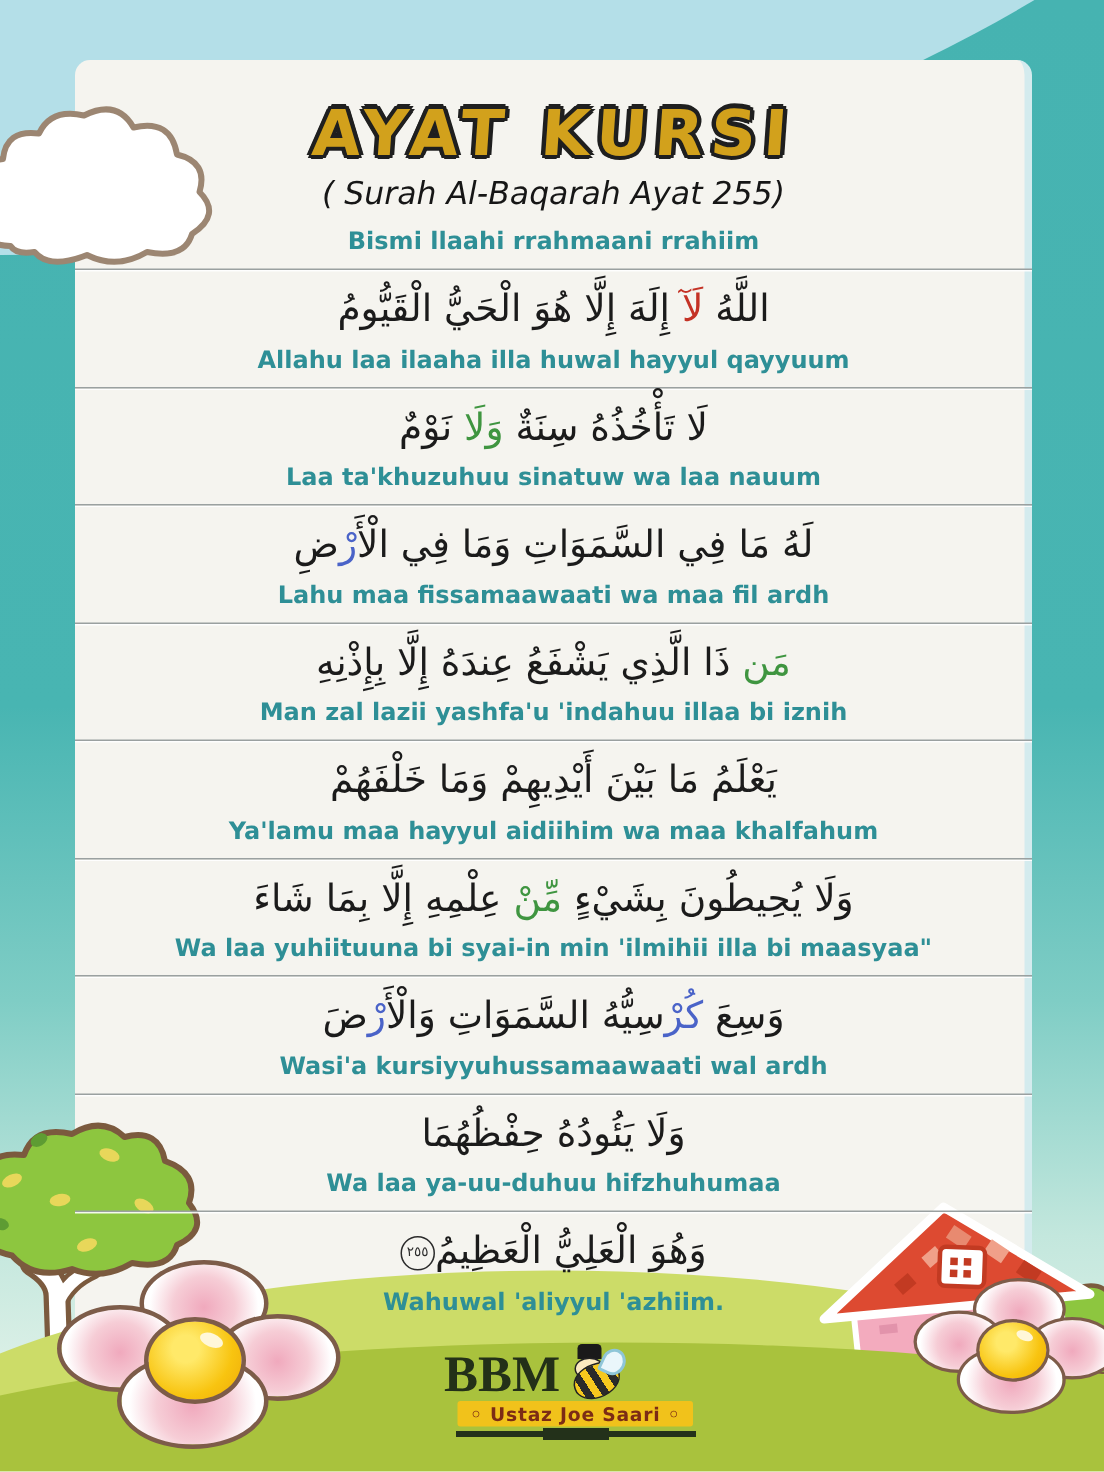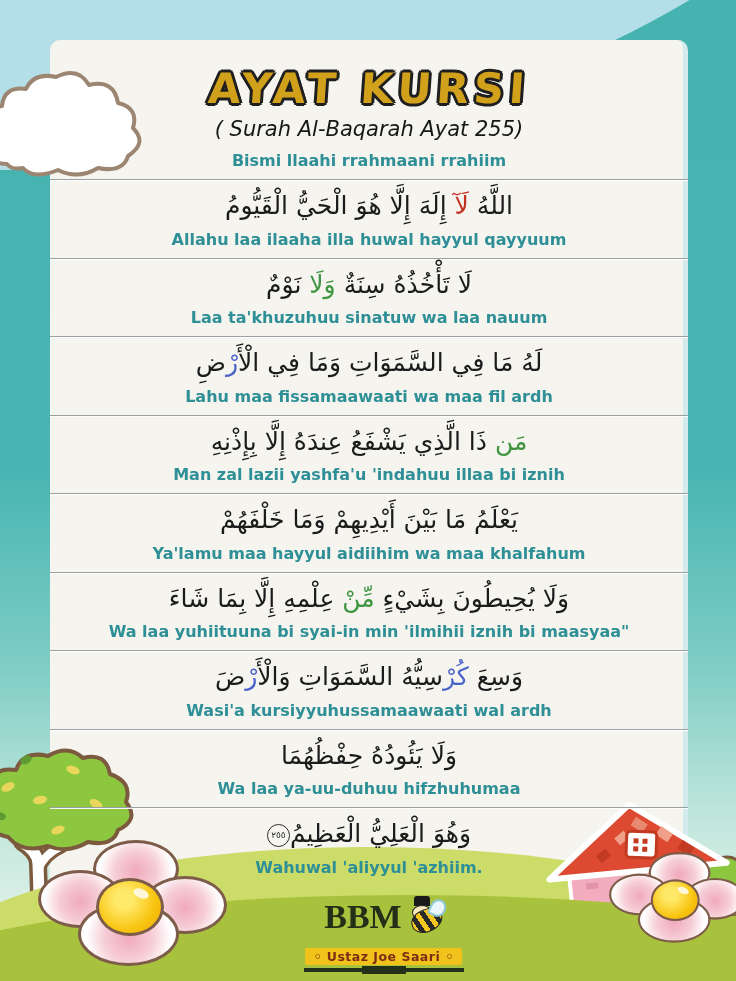--- a/index.html
+++ b/index.html
@@ -45,31 +45,31 @@
   .p-right{left:105px;top:36px;width:78px;height:52px;}
   .p-bottom{left:40px;top:62px;width:95px;height:58px;}
   .f-center{position:absolute;left:58px;top:38px;width:62px;height:52px;border-radius:50%;
     border:3px solid #7d5c49;background:radial-gradient(circle at 40% 35%, #ffe969 18%, #f8c410 62%, #eea908 100%);}
   .f-shine{position:absolute;left:34px;top:8px;width:16px;height:9px;border-radius:50%;background:#fff7d8;
     transform:rotate(22deg);}
   
   .cloud{position:absolute;left:-18px;top:66px;z-index:7;}
   
   .logo{position:absolute;left:296px;top:898px;width:175px;z-index:8;text-align:center;}
-  .logo-row{display:flex;align-items:flex-end;justify-content:center;gap:1px;height:34px;}
+  .logo-row{display:flex;align-items:flex-end;justify-content:flex-start;gap:1px;height:34px;}
   .bbm{font-family:"Liberation Serif",serif;font-weight:bold;font-size:34px;line-height:30px;color:#233018;}
   .bee{position:relative;display:inline-block;width:40px;height:36px;}
   .bee-hat{position:absolute;top:0;left:11px;width:16px;height:10px;background:#1a1a1a;border-radius:3px 3px 0 0;}
   .bee-face{position:absolute;top:9px;left:9px;width:18px;height:13px;border-radius:50%;background:#fbe9c0;border:1px solid #222;}
   .bee-body{position:absolute;right:0px;bottom:0px;width:30px;height:21px;border:1px solid #222;
     border-radius:55% 45% 60% 50%;transform:rotate(-18deg);
     background:repeating-linear-gradient(75deg,#f6c81e 0 5px,#2a2a2a 5px 10px);}
   .bee-wing{position:absolute;top:3px;right:-3px;width:12px;height:14px;background:#eaf6fb;border:2px solid #8fc6d8;
     border-radius:50% 50% 50% 10%;transform:rotate(25deg);}
-  .banner{display:inline-block;margin-top:16px;background:#f1c21b;color:#7c2c15;font-size:12.5px;font-weight:bold;
+  .banner{display:inline-block;margin-top:2px;background:#f1c21b;color:#7c2c15;font-size:12.5px;font-weight:bold;
     padding:1px 8px;border-radius:2px;letter-spacing:.5px;}
   .bar{position:relative;margin:3px auto 0;width:160px;height:4px;background:#23311a;}
   .bar::after{content:"";position:absolute;left:50%;transform:translateX(-50%);top:-2px;width:44px;height:8px;background:#23311a;}
 </style>
 </head>
 <body>
 
 <div class="stage">
 
   <div class="sky"></div>
@@ -158,21 +158,21 @@
   </section>
 
   <section class="verse">
     <div class="arabic" dir="rtl"><span>يَعْلَمُ مَا بَيْنَ أَيْدِيهِمْ وَمَا خَلْفَهُمْ</span></div>
     <div class="latin">Ya'lamu maa hayyul aidiihim wa maa khalfahum</div>
     <hr class="sep">
   </section>
 
   <section class="verse">
     <div class="arabic" dir="rtl"><span>وَلَا يُحِيطُونَ بِشَيْءٍ </span><span style="color: rgb(63, 149, 64); text-align: right;">مِّنْ</span><span> عِلْمِهِ إِلَّا بِمَا شَاءَ</span></div>
-    <div class="latin">Wa laa yuhiituuna bi syai-in min 'ilmihii iznih bi maasyaa"</div>
+    <div class="latin">Wa laa yuhiituuna bi syai-in min 'ilmihii illa bi maasyaa"</div>
     <hr class="sep">
   </section>
 
   <section class="verse">
     <div class="arabic" dir="rtl"><span>وَسِعَ </span><span style="color: rgb(74, 99, 200);">كُرْ</span><span>سِيُّهُ السَّمَوَاتِ وَالْأَ</span><span style="color: rgb(74, 99, 200);">رْ</span><span>ضَ</span></div>
     <div class="latin">Wasi'a kursiyyuhussamaawaati wal ardh</div>
     <hr class="sep">
   </section>
 
   <section class="verse">

